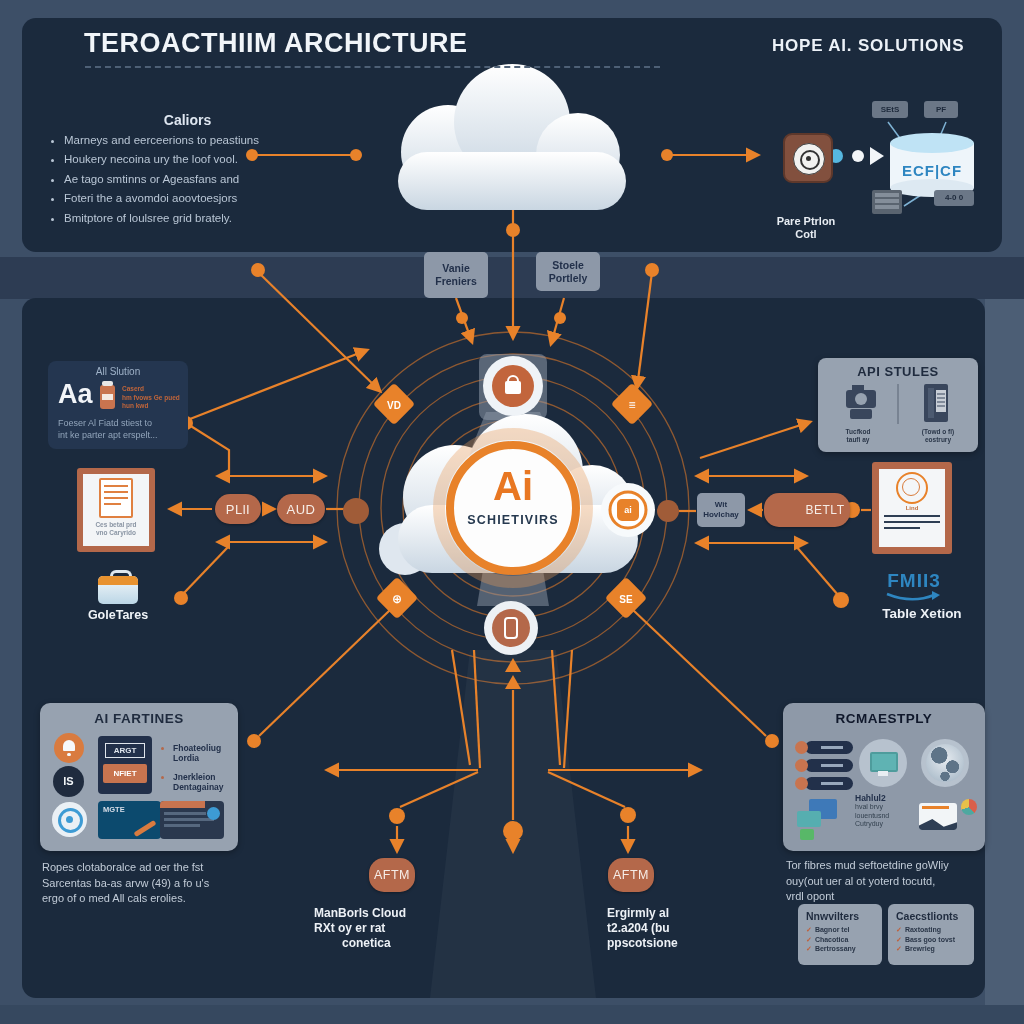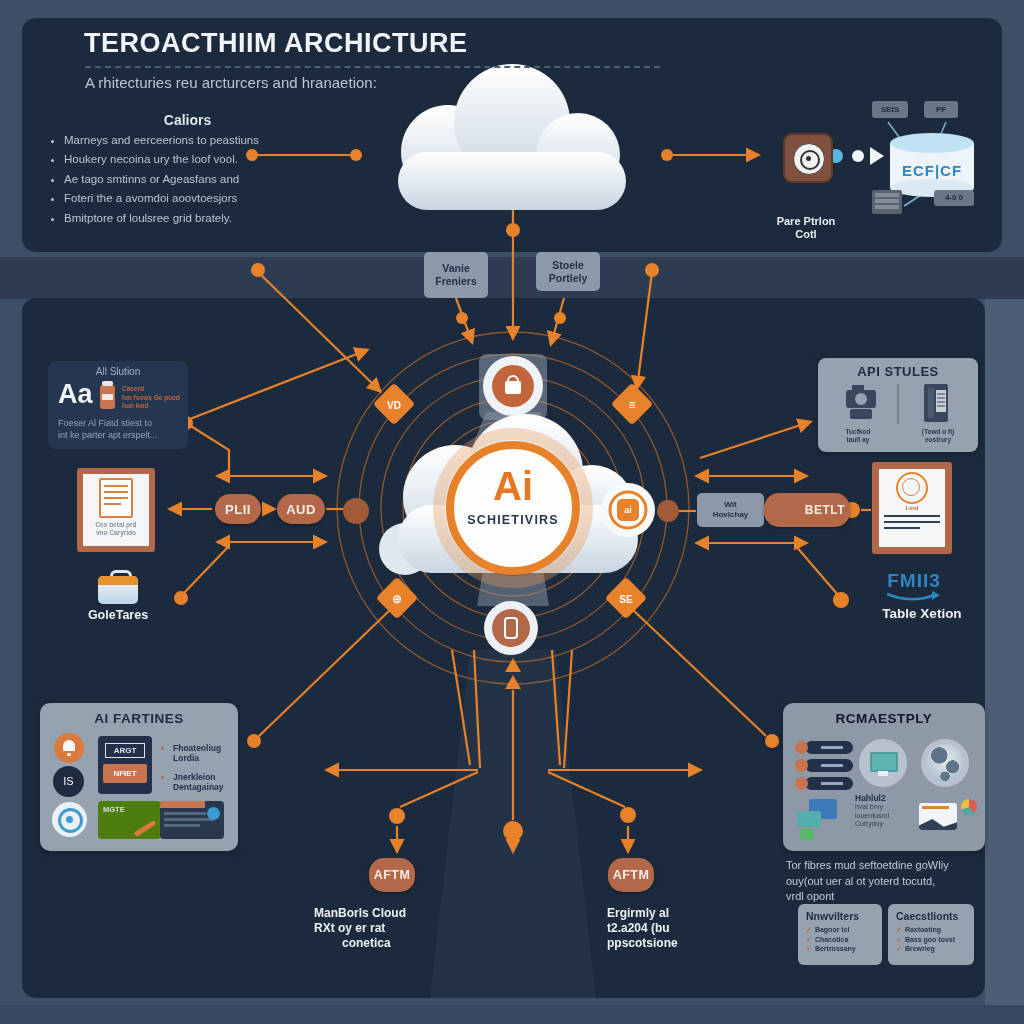--- a/index.html
+++ b/index.html
@@ -1,20 +1,20 @@
 <!DOCTYPE html>
 <html><head>
 <meta charset="utf-8">
 <style>
   html,body{margin:0;padding:0;background:#3D4F67;}
   #stage{position:relative;width:1024px;height:1024px;background:#3D4F67;
          font-family:"Liberation Sans",sans-serif;overflow:hidden;}
   .abs{position:absolute;}
   .panel-dark{background:#1B2A3D;border-radius:14px;}
-  .brown-box{background:#B4684A;border-radius:15px;color:#F6EDE7;font-weight:bold;
+  .brown-box{background:#B4684A;border-radius:15px;color:#F6EDE7;font-weight:normal;
              display:flex;align-items:center;justify-content:center;letter-spacing:.5px;
              box-shadow:0 1px 3px rgba(0,0,0,.35);}
   .band-box{background:#8D98A8;border-radius:5px;color:#22304A;font-weight:bold;
             text-align:center;display:flex;flex-direction:column;justify-content:center;}
   .lp{background:#97A2B0;border-radius:10px;box-shadow:0 2px 6px rgba(0,0,0,.3);}
   .ctr{text-align:center;}
   ul.blts{list-style:disc;margin:0;padding-left:16px;}
   ul.blts li{margin:0 0 1px 0;}
   ul.fblts{list-style:disc;margin:0;padding-left:11px;}
   ul.fblts li{margin-bottom:9px;}
@@ -196,29 +196,29 @@
       <rect x="611" y="583" width="30" height="30" rx="4" fill="#E8822A" transform="rotate(45 626 598)"></rect>
       <text x="394" y="409" text-anchor="middle" font-size="10" font-weight="bold" fill="#FFFFFF">VD</text>
       <text x="632" y="409" text-anchor="middle" font-size="12" font-weight="bold" fill="#FFFFFF">≡</text>
       <text x="397" y="603" text-anchor="middle" font-size="12" font-weight="bold" fill="#FFFFFF">⊕</text>
       <text x="626" y="603" text-anchor="middle" font-size="10" font-weight="bold" fill="#FFFFFF">SE</text>
     </g>
   </svg>
 
   <div class="abs" style="left:84px;top:28px;font-size:27px;font-weight:bold;color:#F1F5F9;letter-spacing:.5px;">TEROACTHIIM ARCHICTURE</div>
   <div class="abs" style="left:85px;top:66px;width:575px;border-top:2px dashed #4E6076;"></div>
-  <div class="abs" style="left:85px;top:74px;font-size:15px;color:#BAC7D6;">A rhitecturies reu arcturcers and hranaetion:</div>
   <div class="abs ctr" style="left:45px;top:112px;width:285px;font-size:14px;font-weight:bold;color:#DEE6F0;">Caliors</div>
   <ul class="abs blts" style="left:48px;top:131px;width:310px;font-size:11.5px;color:#B9C6D5;line-height:18.4px;">
     <li>Marneys and eerceerions to peastiuns</li>
     <li>Houkery necoina ury the loof vool.</li>
     <li>Ae tago smtinns or Ageasfans and</li>
     <li>Foteri the a avomdoi aoovtoesjors</li>
     <li>Bmitptore of loulsree grid brately.</li>
   </ul>
+  <div class="abs" style="left:772px;top:36px;width:215px;font-size:17px;font-weight:bold;color:#ECF1F7;letter-spacing:.8px;">HOPE AI. SOLUTIONS</div>
 
   <div class="abs" style="left:783px;top:133px;width:46px;height:46px;background:#82503E;border:2px solid #5E382B;border-radius:9px;">
     <div class="abs" style="left:8px;top:8px;width:30px;height:30px;background:#F2F2F0;border-radius:50%;border:1px solid #444;">
       <div class="abs" style="left:6px;top:6px;width:16px;height:16px;border:2px solid #333;border-radius:50%;"></div>
       <div class="abs" style="left:12px;top:12px;width:5px;height:5px;background:#333;border-radius:50%;"></div>
     </div>
   </div>
   <div class="abs ctr" style="left:752px;top:186px;width:108px;font-size:11px;font-weight:bold;color:#E8EDF3;line-height:13px;">
     <span style="display:block;margin-top:29px;">Pare Ptrlon</span>
     <span style="display:block;">Cotl</span>
@@ -307,21 +307,21 @@
     <div class="abs ctr" style="left:8px;top:70px;width:64px;font-size:6.5px;font-weight:bold;color:#2A3648;line-height:7.5px;">
       <div>Tucfkod</div>
       <div>taufi ay</div>
     </div>
     <div class="abs ctr" style="left:88px;top:70px;width:64px;font-size:6.5px;font-weight:bold;color:#2A3648;line-height:7.5px;">
       <div>(Towd o fl)</div>
       <div>eostrury</div>
     </div>
   </div>
 
-  <div class="abs band-box" style="left:697px;top:493px;width:67px;height:34px;font-size:8px;line-height:10px;">
+  <div class="abs band-box" style="left:697px;top:493px;width:48px;height:34px;font-size:8px;line-height:10px;">
     <span>Wit</span>
     <span>Hovlchay</span>
   </div>
   <div class="abs brown-box" style="left:764px;top:493px;width:50px;height:34px;font-size:12px;padding-left:36px;">BETLT</div>
 
   <div class="abs" style="left:872px;top:462px;width:80px;height:92px;background:#B4684A;border-radius:3px;">
     <div class="abs" style="left:7px;top:7px;width:66px;height:78px;background:#F4F6F8;">
       <div style="width:28px;height:28px;border:2.5px solid #E8822A;border-radius:50%;margin:3px auto 0 auto;">
         <div style="width:16px;height:16px;border:1.5px solid #D97C3C;border-radius:50%;margin:4px;"></div>
       </div>
@@ -353,50 +353,55 @@
     <div>t2.a204 (bu</div>
     <div>ppscotsione</div>
   </div>
 
   <div class="abs lp" style="left:40px;top:703px;width:198px;height:148px;">
     <div class="abs ctr" style="left:0;top:8px;width:100%;font-size:13.5px;font-weight:bold;color:#1F2B3E;letter-spacing:.5px;">AI FARTINES</div>
     <div class="abs" style="left:14px;top:30px;width:30px;height:30px;background:#D97B3F;border-radius:50%;">
       <div class="abs" style="left:9px;top:7px;width:12px;height:11px;background:#F6F9FB;border-radius:6px 6px 1px 1px;"></div>
       <div class="abs" style="left:13px;top:20px;width:4px;height:3px;background:#F6F9FB;border-radius:2px;"></div>
     </div>
-    <div class="abs ctr" style="left:13px;top:63px;width:31px;height:31px;line-height:31px;background:#1F2B3E;border-radius:50%;font-size:11px;font-weight:normal;color:#F2F5F8;">IS</div>
+    <div class="abs ctr" style="left:13px;top:63px;width:31px;height:31px;line-height:31px;background:#1F2B3E;border-radius:50%;font-size:11px;font-weight:bold;color:#F2F5F8;">IS</div>
     <div class="abs" style="left:12px;top:99px;width:35px;height:35px;background:#EAF0F5;border-radius:50%;">
       <div class="abs" style="left:6px;top:6px;width:19px;height:19px;border:3px solid #3D9BD4;border-radius:50%;"></div>
       <div class="abs" style="left:14px;top:14px;width:7px;height:7px;background:#3D9BD4;border-radius:50%;"></div>
     </div>
     <div class="abs" style="left:58px;top:33px;width:54px;height:58px;background:#22304A;border-radius:4px;">
       <div class="ctr" style="margin:7px 7px 0 7px;border:1.5px solid #DFE5EC;color:#DFE5EC;font-size:8px;font-weight:bold;padding:2px 0;">ARGT</div>
       <div class="ctr" style="margin:6px 5px 0 5px;background:#C8744F;color:#FFF;font-size:8px;font-weight:bold;padding:5px 0;border-radius:2px;">NFIET</div>
     </div>
     <ul class="abs fblts" style="left:122px;top:40px;width:72px;font-size:8.5px;font-weight:bold;color:#22304A;line-height:10px;">
       <li>
         <span style="display:block;">Fhoateoliug</span>
         <span style="display:block;">Lordia</span>
       </li>
       <li>
         <span style="display:block;">Jnerkleion</span>
         <span style="display:block;">Dentagainay</span>
       </li>
     </ul>
-    <div class="abs" style="left:58px;top:98px;width:63px;height:38px;background:#4d7c0f;border-radius:4px;">
+    <div class="abs" style="left:58px;top:98px;width:63px;height:38px;background:#0c4a6e;border-radius:4px;">
       <div style="padding:4px 0 0 5px;font-size:7.5px;font-weight:bold;color:#D8DEE8;">MGTE</div>
       <div class="abs" style="right:4px;bottom:8px;width:24px;height:5px;background:#D97B3F;border-radius:2px;transform:rotate(-32deg);"></div>
     </div>
     <div class="abs" style="left:120px;top:98px;width:64px;height:38px;background:#2A384E;border-radius:4px;overflow:hidden;">
       <div style="width:70%;height:7px;background:#C8744F;"></div>
       <div style="height:3px;background:#56687F;margin:4px 18px 0 4px;"></div>
       <div style="height:3px;background:#56687F;margin:3px 10px 0 4px;"></div>
       <div style="height:3px;background:#56687F;margin:3px 24px 0 4px;"></div>
       <div class="abs" style="right:4px;top:6px;width:13px;height:13px;background:#3D9BD4;border-radius:50%;"></div>
     </div>
+  </div>
+  <div class="abs" style="left:42px;top:860px;width:215px;font-size:11px;color:#C2CCD8;line-height:15.5px;">
+    <div>Ropes clotaboralce ad oer the fst</div>
+    <div>Sarcentas ba-as arvw (49) a fo u's</div>
+    <div>ergo of o med All cals erolies.</div>
   </div>
 
   <div class="abs lp" style="left:783px;top:703px;width:202px;height:148px;background:#8E99A8;">
     <div class="abs ctr" style="left:0;top:8px;width:100%;font-size:13.5px;font-weight:bold;color:#0f172a;letter-spacing:.5px;">RCMAESTPLY</div>
     <div class="abs" style="left:14px;top:38px;width:56px;height:13px;">
       <div class="abs" style="left:8px;top:0;width:48px;height:13px;background:#22304A;border-radius:7px;">
         <div style="width:22px;height:3px;background:#98A8BC;margin:5px 0 0 16px;"></div>
       </div>
       <div class="abs" style="left:-2px;top:0;width:13px;height:13px;background:#C8744F;border-radius:50%;"></div>
     </div>

